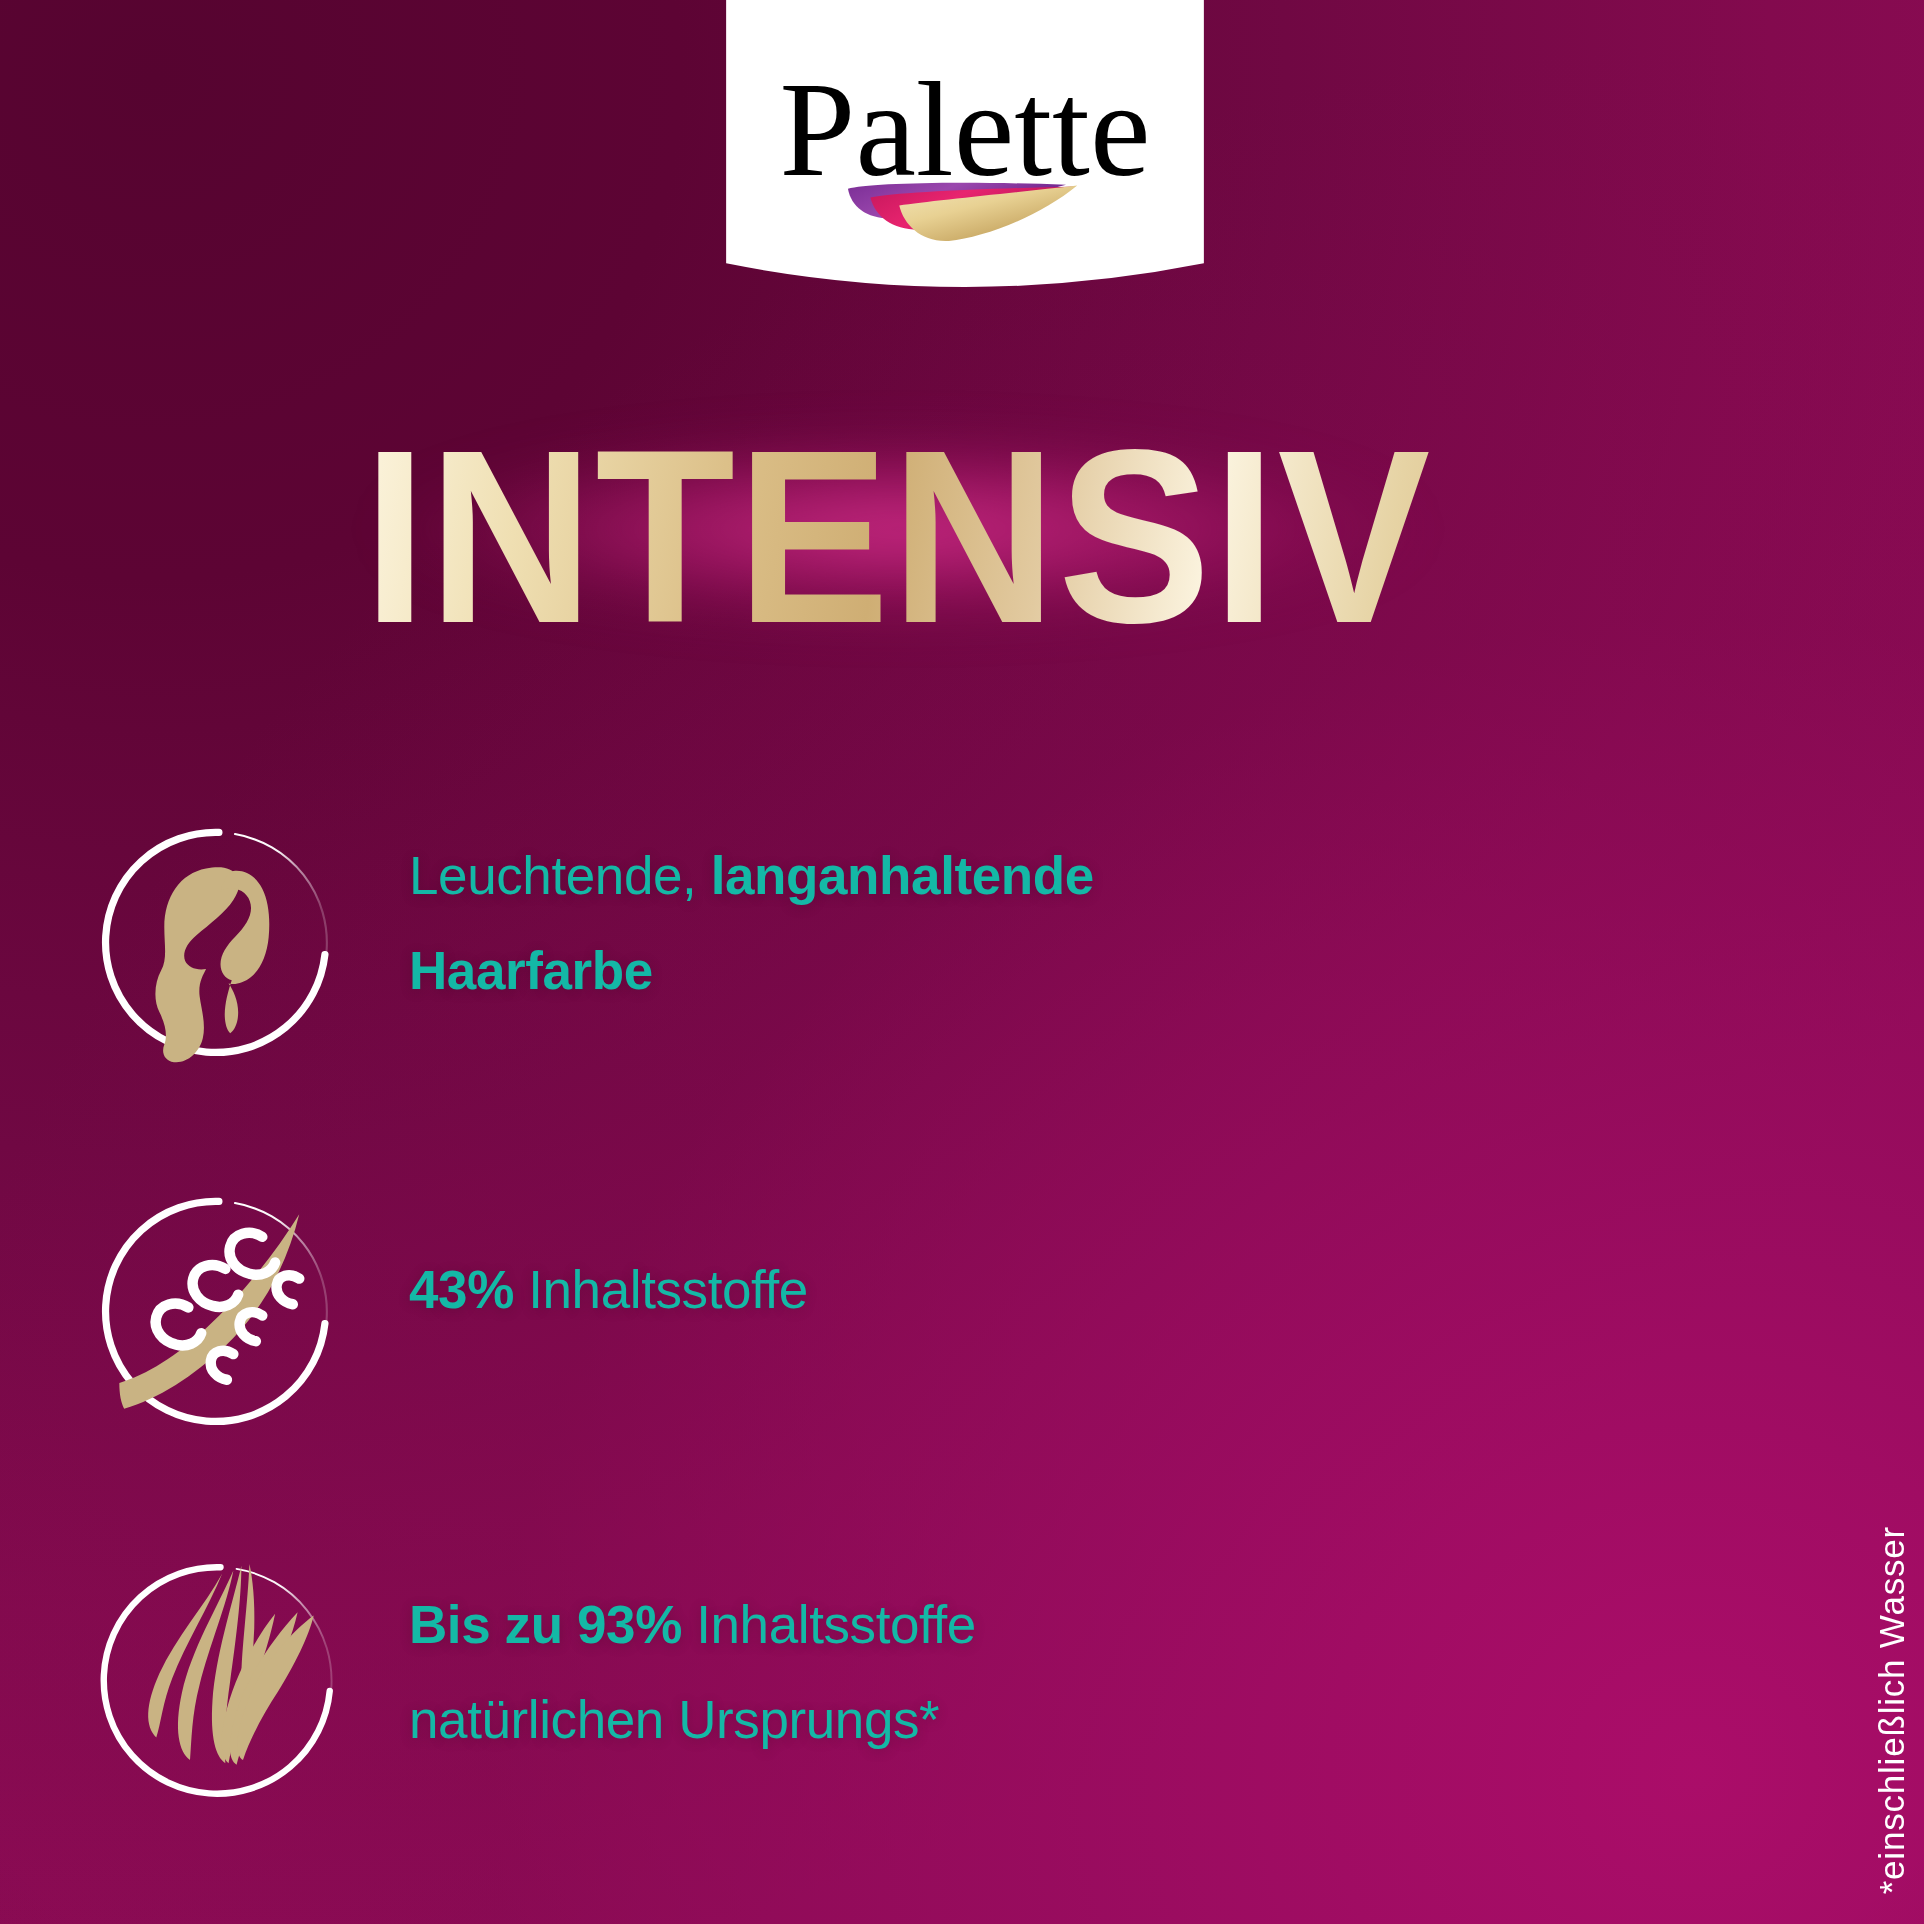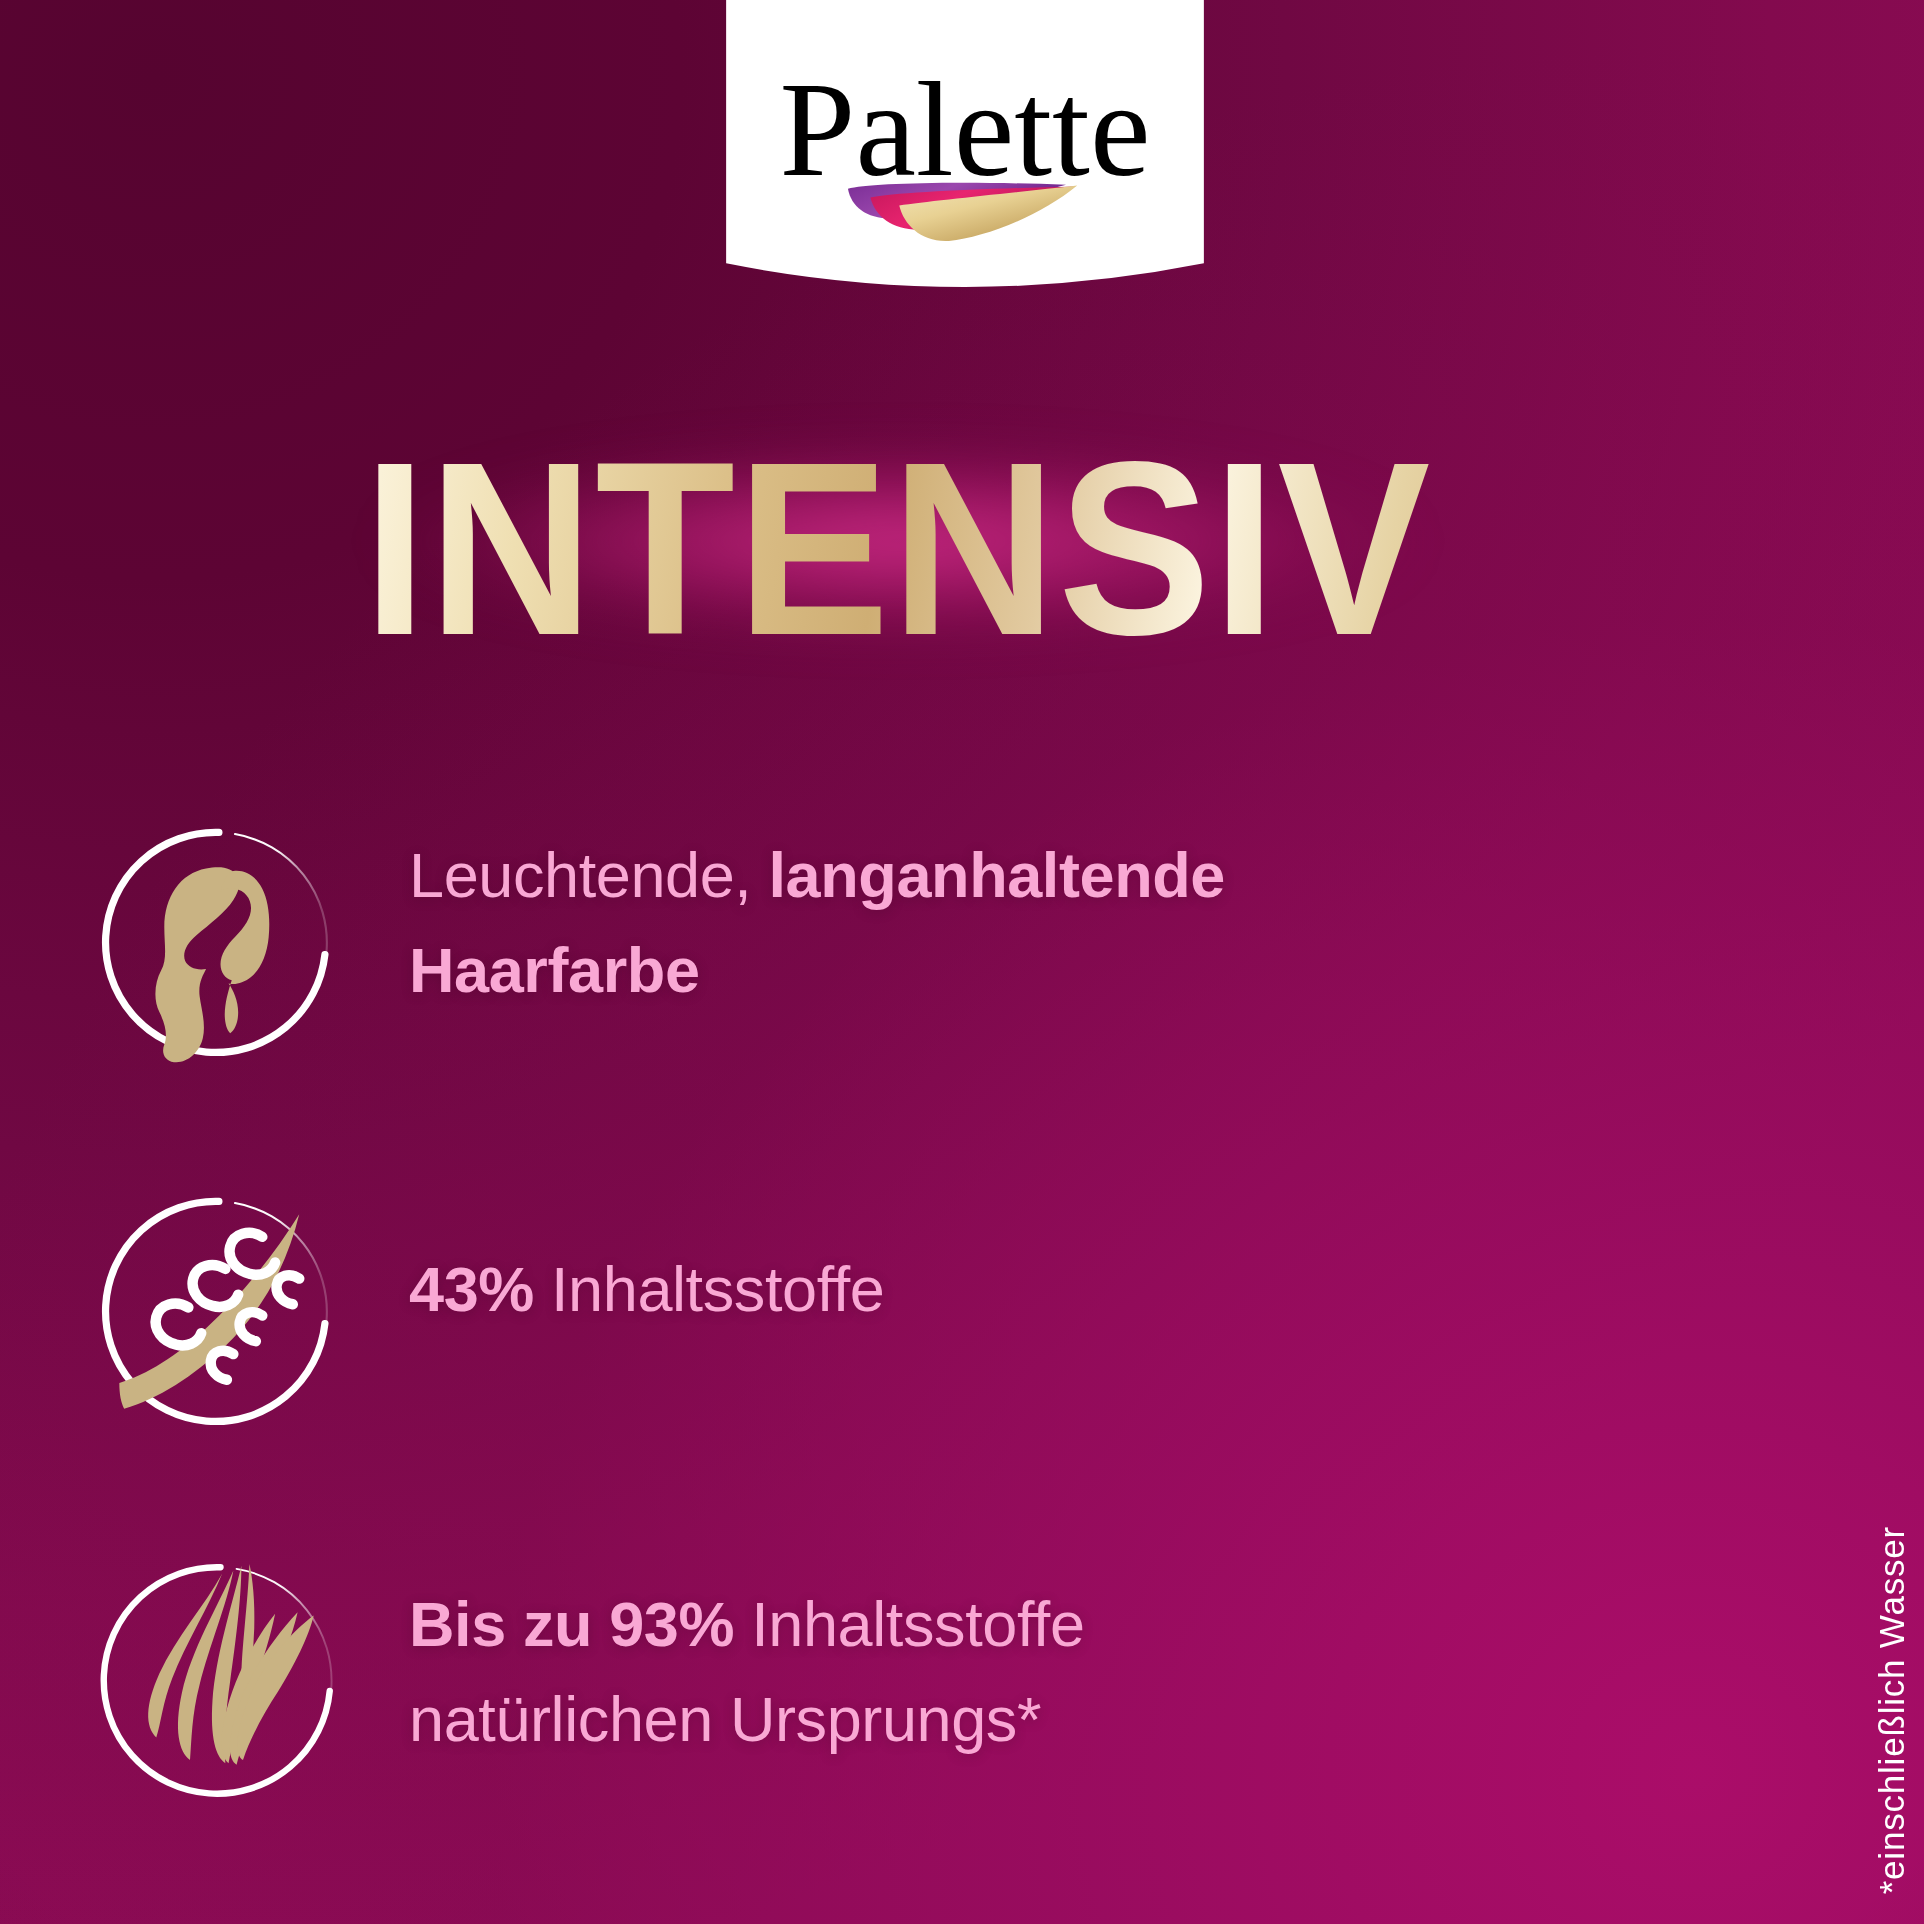--- a/index.html
+++ b/index.html
@@ -30,21 +30,21 @@
     position:absolute;
     left:726px; top:-6.4px;
     width:478px; height:303px;
     z-index:5;
   }
   #logo-shield svg { display:block; width:100%; height:100%; }
 
   
   #intensiv-wrap {
     position:absolute;
-    left:0; top:432px;
+    left:0; top:420px;
     width:1795px; height:217px;
     z-index:4;
   }
   #intensiv-glow {
     position:absolute; left:50%; top:50%;
     transform:translate(-50%,-50%);
     width:1251px; height:233px;
     background:radial-gradient(ellipse 50% 50% at 50% 50%, rgba(216,48,142,0.85) 0%, rgba(200,36,128,0.52) 38%, rgba(170,20,106,0.20) 66%, rgba(150,11,94,0) 84%);
     filter:blur(24px);
     pointer-events:none;
@@ -95,24 +95,24 @@
     width:265px; height:265px;
     margin-left:84px;
     position:relative;
   }
   .benefit-icon svg { display:block; width:100%; height:100%; overflow:visible; }
 
   .benefit-text {
     flex:1 1 auto;
     margin-left:60px;
     padding-right:76px;
-    color:#f9a8d4;
+    color:#14b8a6;
     font-family:"Liberation Sans", sans-serif;
     font-weight:400;
-    font-size:63px;
+    font-size:53px;
     line-height:95px;
     letter-spacing:-0.4px;
     text-shadow:0 2.4px 11.2px rgba(60,0,34,0.30);
   }
   .benefit-text .bold { font-weight:700; }
 
   #benefit-0 .benefit-text { padding-top:17.6px; }
   #benefit-1 .benefit-text { padding-top:63px; }
   #benefit-2 .benefit-text { padding-top:29px; }
 

